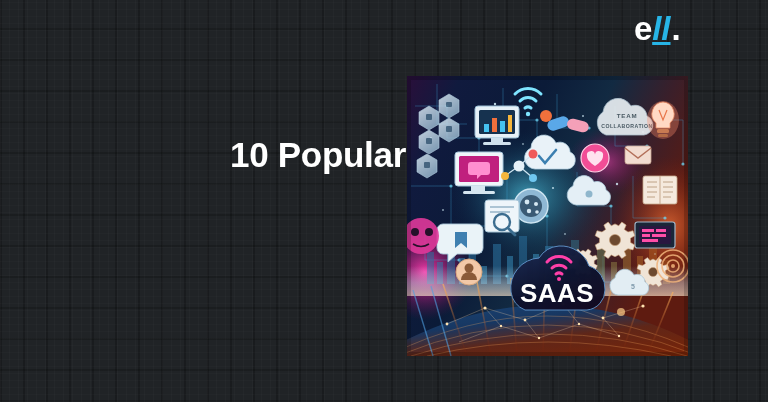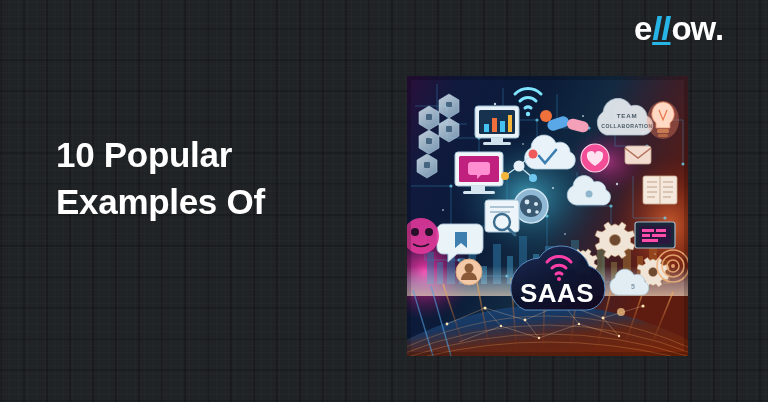--- a/index.html
+++ b/index.html
@@ -55,21 +55,21 @@
     top: 131px;
     width: 350px;
   }
   .headline-line {
     font-size: 35px;
     font-weight: 700;
     line-height: 47px;
     letter-spacing: -0.3px;
     white-space: nowrap;
   }
-  .line-white { color: #ffffff; }
+  .line-white { color: #ffffff; text-align: right; }
   .line-accent { color: #27b4e6; }
 
   
   .hero {
     position: absolute;
     left: 407px;
     top: 76px;
     width: 281px;
     height: 280px;
     overflow: hidden;
@@ -78,27 +78,25 @@
   .hero svg { display: block; }
 </style>
 </head>
 <body>
 
 <div class="banner">
 
   <div class="logo">
     <span class="logo-e">e</span>
       <span class="logo-ll">ll</span>
-      <span class="logo-ow">ow</span>
       <span class="logo-dot">.</span>
   </div>
 
   <div class="headline">
     <div class="headline-line line-white">10 Popular</div>
-    <div class="headline-line line-white">Examples Of</div>
   </div>
 
   <div class="hero">
     <svg width="281" height="280" viewBox="0 0 281 280" xmlns="http://www.w3.org/2000/svg">
       <defs>
         <linearGradient id="skyGrad" x1="0" y1="0" x2="1" y2="0.45">
           <stop offset="0" stop-color="#2a0f3a"></stop>
           <stop offset="0.16" stop-color="#101a3e"></stop>
           <stop offset="0.42" stop-color="#0b1b38"></stop>
           <stop offset="0.62" stop-color="#122a42"></stop>

